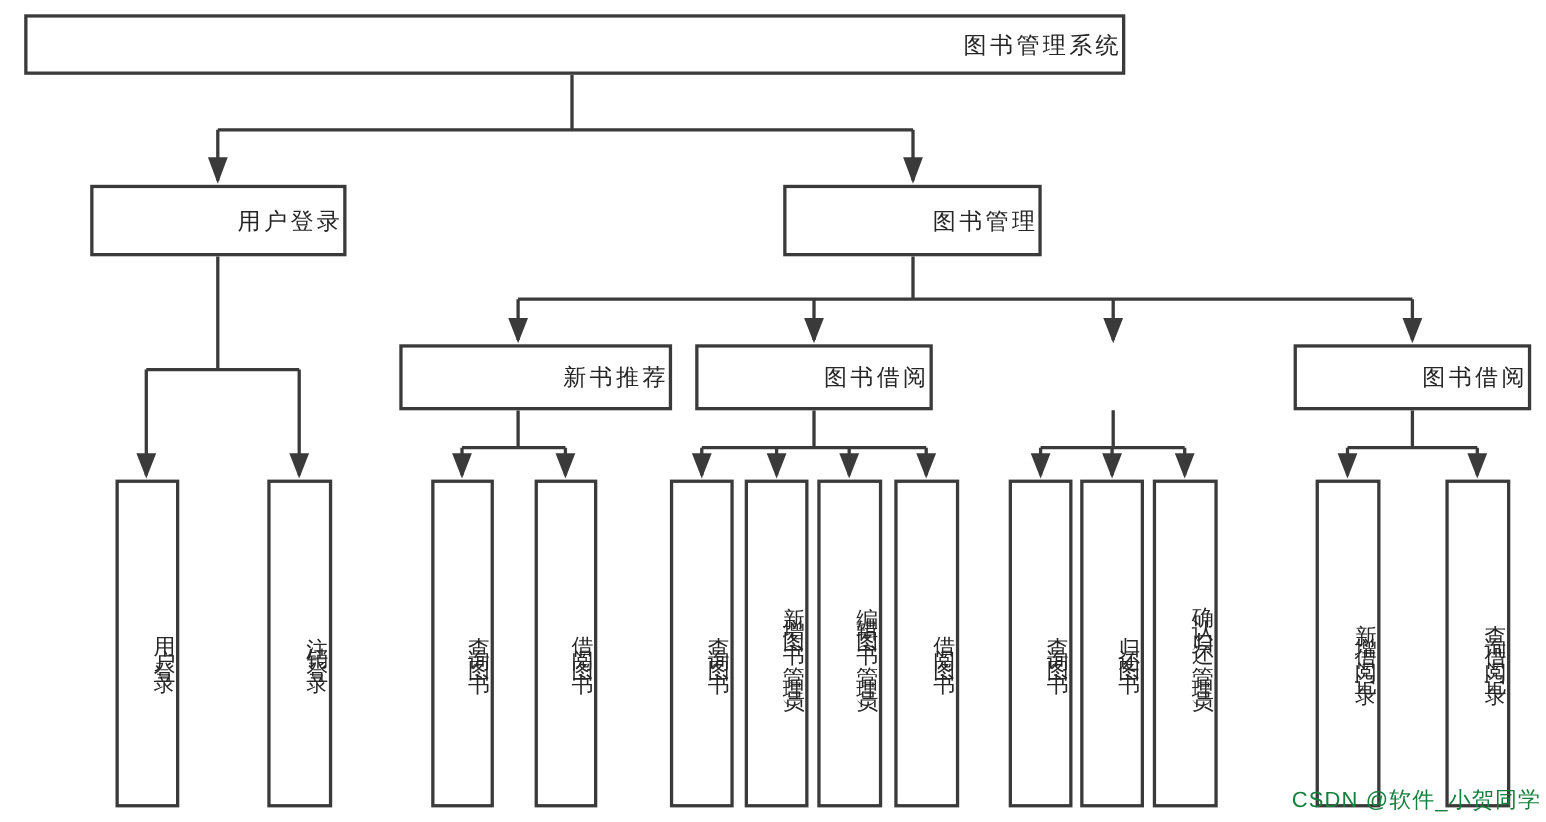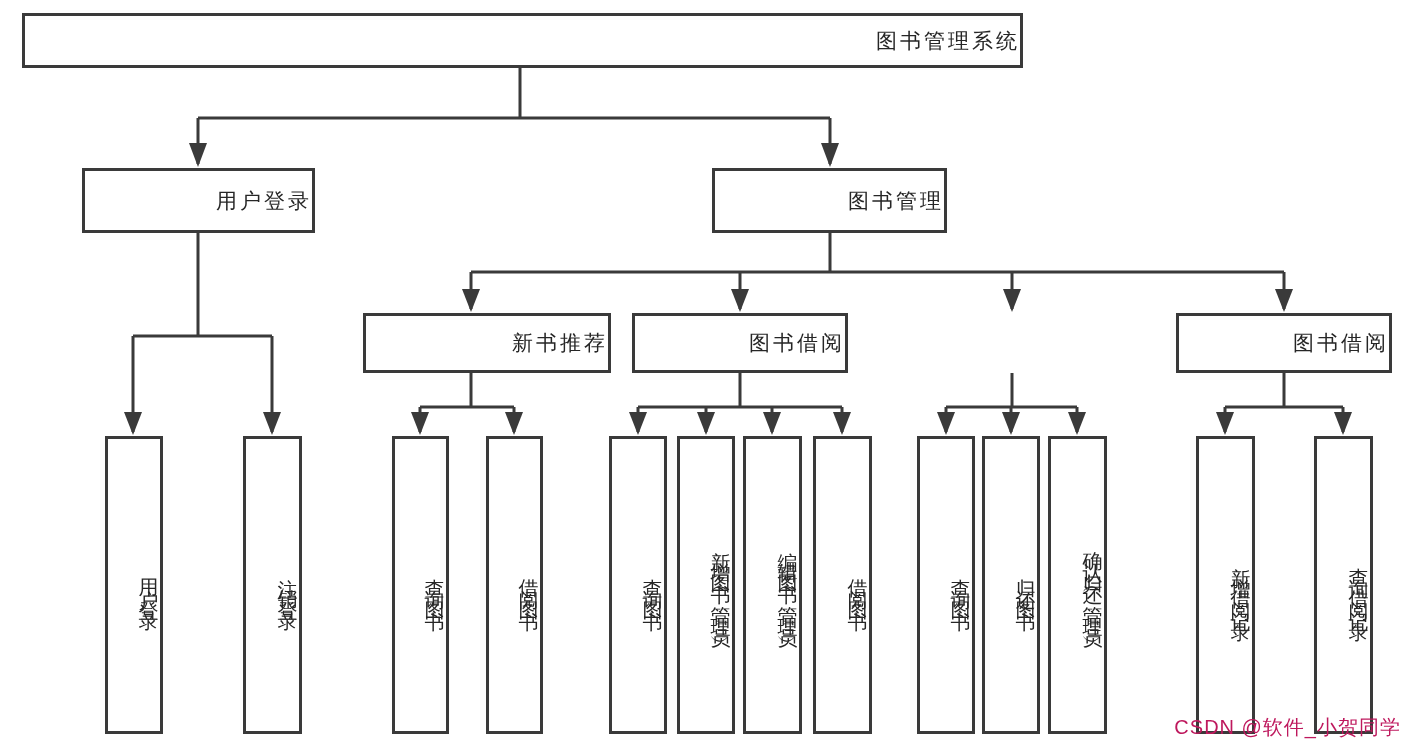--- a/index.html
+++ b/index.html
@@ -12,21 +12,21 @@
     position:absolute;box-sizing:border-box;border:3px solid #3a3a3a;background:#ffffff;
     display:flex;align-items:center;justify-content:flex-end;color:#262626;z-index:2;
   }
   .h-label{font-size:21px;letter-spacing:3px;white-space:nowrap;}
   .v-label{
     writing-mode:vertical-rl;text-orientation:mixed;
     font-size:20px;letter-spacing:11px;line-height:1.15;white-space:nowrap;
   }
   .watermark{
     position:absolute;right:4px;bottom:6px;z-index:5;
-    font-size:20px;color:#be185d;letter-spacing:1px;white-space:nowrap;
+    font-size:20px;color:#15803d;letter-spacing:1px;white-space:nowrap;
   }
 </style>
 </head>
 <body>
 
 <div class="stage">
 
   <svg class="wires" viewBox="0 0 1405 747" xmlns="http://www.w3.org/2000/svg" aria-hidden="true">
     <g stroke="#3a3a3a" stroke-width="3" fill="none">
 

